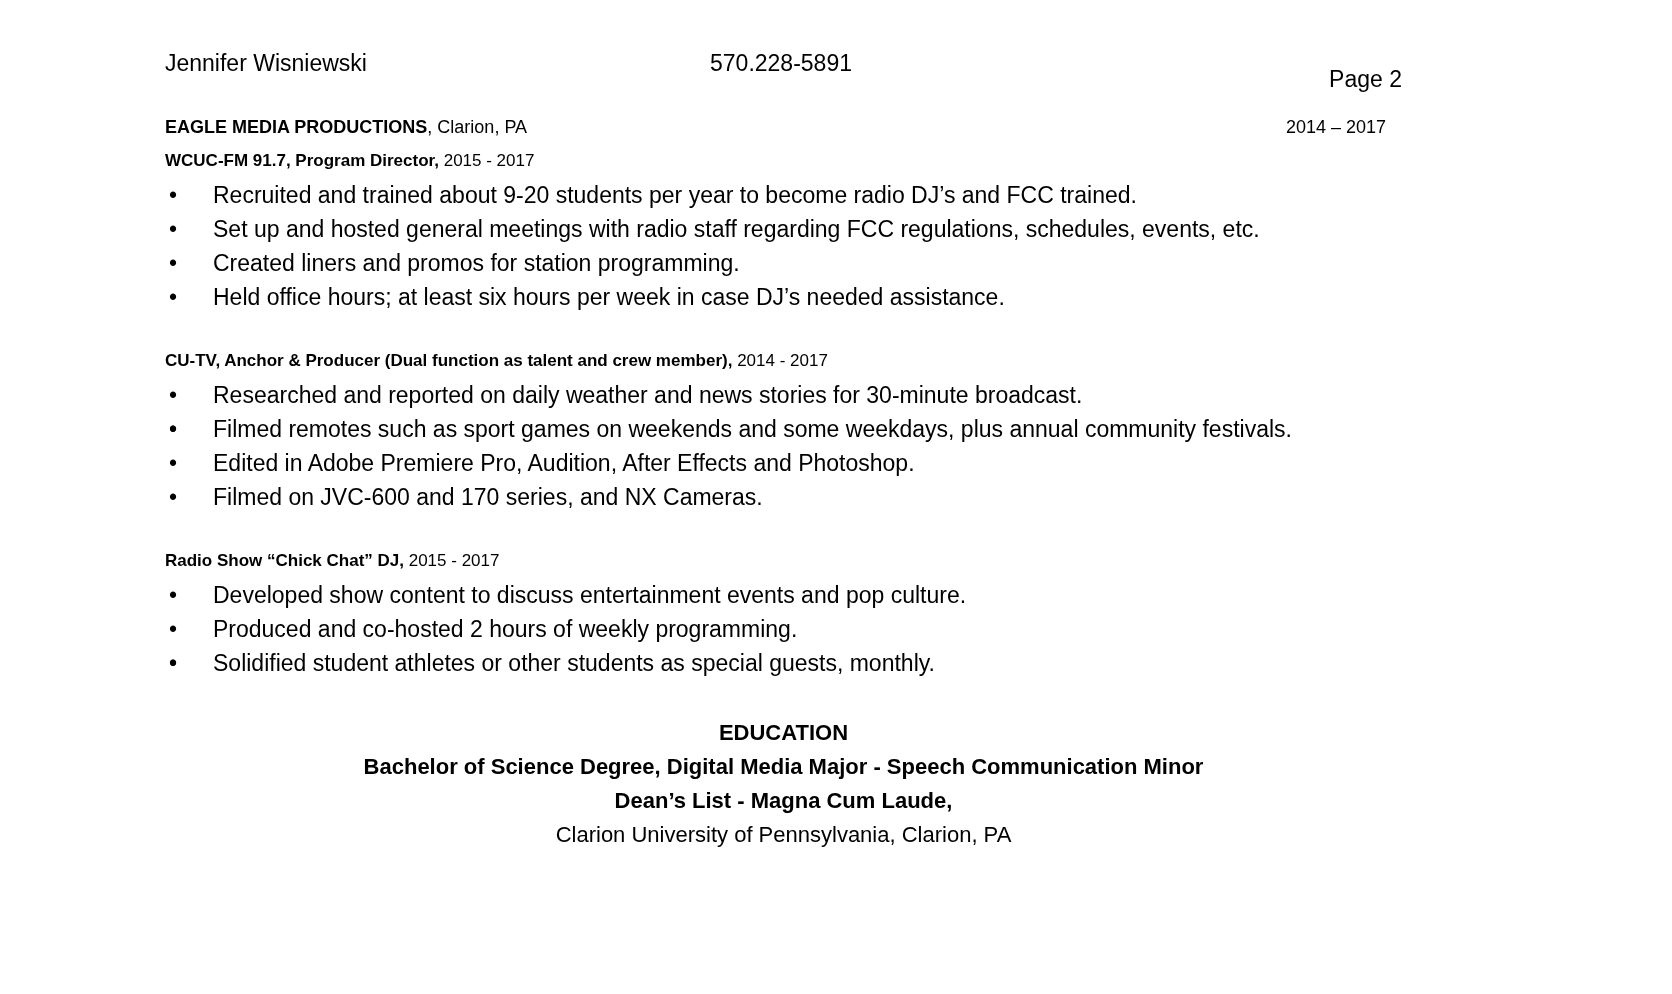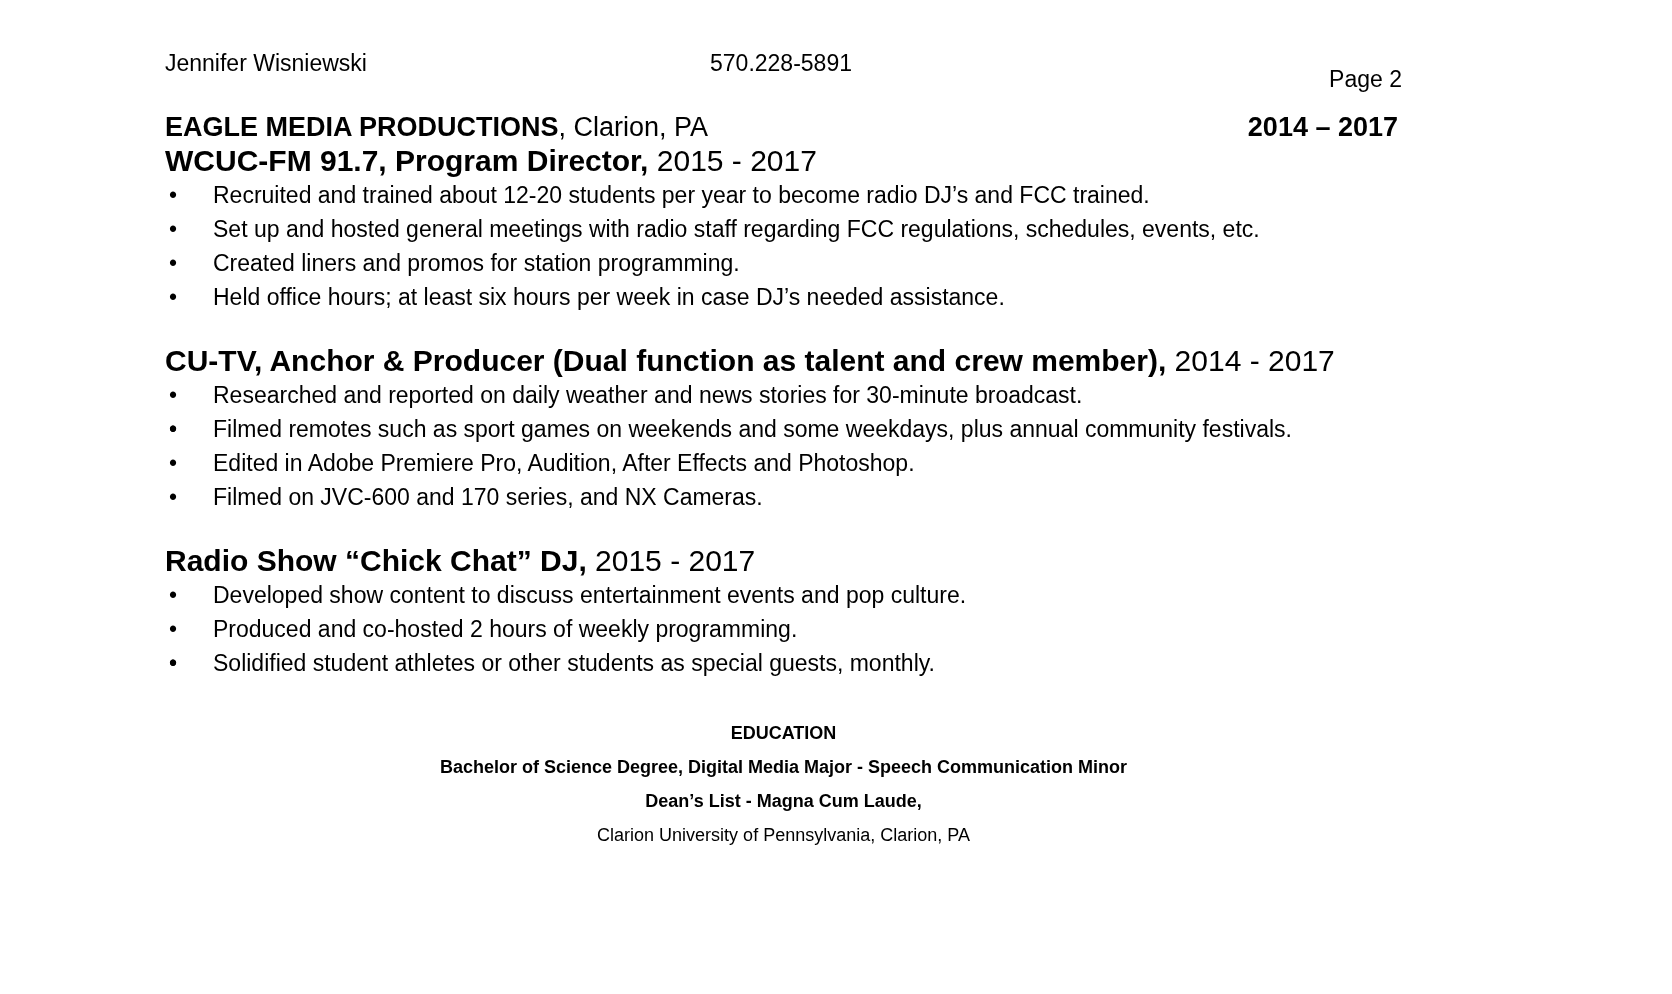--- a/index.html
+++ b/index.html
@@ -54,35 +54,35 @@
     top: 16px;
     text-align: right;
   }
 
   
   .spacer-sm { height: 28px; }
   .spacer-md { height: 30px; }
 
   .company-line {
     position: relative;
-    font-size: 27px;
+    font-size: 18px;
     line-height: 34px;
     white-space: nowrap;
   }
   .company-name { font-weight: bold; }
   .company-loc  { font-weight: normal; }
   .company-dates {
     position: absolute;
-    right: 4px;
-    top: 0;
-    font-weight: bold;
+    right: 16px;
+    top: 0;
+    font-weight: normal;
   }
 
   .role-line {
-    font-size: 30px;
+    font-size: 17px;
     line-height: 34px;
     white-space: nowrap;
   }
   .role-title { font-weight: bold; }
   .role-dates { font-weight: normal; }
 
   ul.bullets {
     list-style: none;
     margin: 0;
     padding: 0;
@@ -102,21 +102,21 @@
     line-height: 34px;
   }
 
   
   .education {
     margin-top: 36px;
     width: 1237px;
     text-align: center;
   }
   .education .edu-line {
-    font-size: 18px;
+    font-size: 22px;
     line-height: 34px;
     white-space: nowrap;
   }
   .edu-heading { font-weight: bold; }
   .edu-degree  { font-weight: bold; }
   .edu-honors  { font-weight: bold; }
   .edu-school  { font-weight: normal; }
 </style>
 </head>
 <body>
@@ -136,21 +136,21 @@
       <span class="company-name">EAGLE MEDIA PRODUCTIONS</span><span class="company-loc">, Clarion, PA</span>
       <span class="company-dates">2014 – 2017</span>
     </div>
 
     <div class="role-line">
       <span class="role-title">WCUC-FM 91.7, Program Director,</span><span class="role-dates"> 2015 - 2017</span>
     </div>
     <ul class="bullets">
       <li>
         <span class="dot">•</span>
-        <span>Recruited and trained about 12-20 students per year to become radio DJ’s and FCC trained.</span>
+        <span>Recruited and trained about 9-20 students per year to become radio DJ’s and FCC trained.</span>
       </li>
       <li>
         <span class="dot">•</span>
         <span>Set up and hosted general meetings with radio staff regarding FCC regulations, schedules, events, etc.</span>
       </li>
       <li>
         <span class="dot">•</span>
         <span>Created liners and promos for station programming.</span>
       </li>
       <li>

